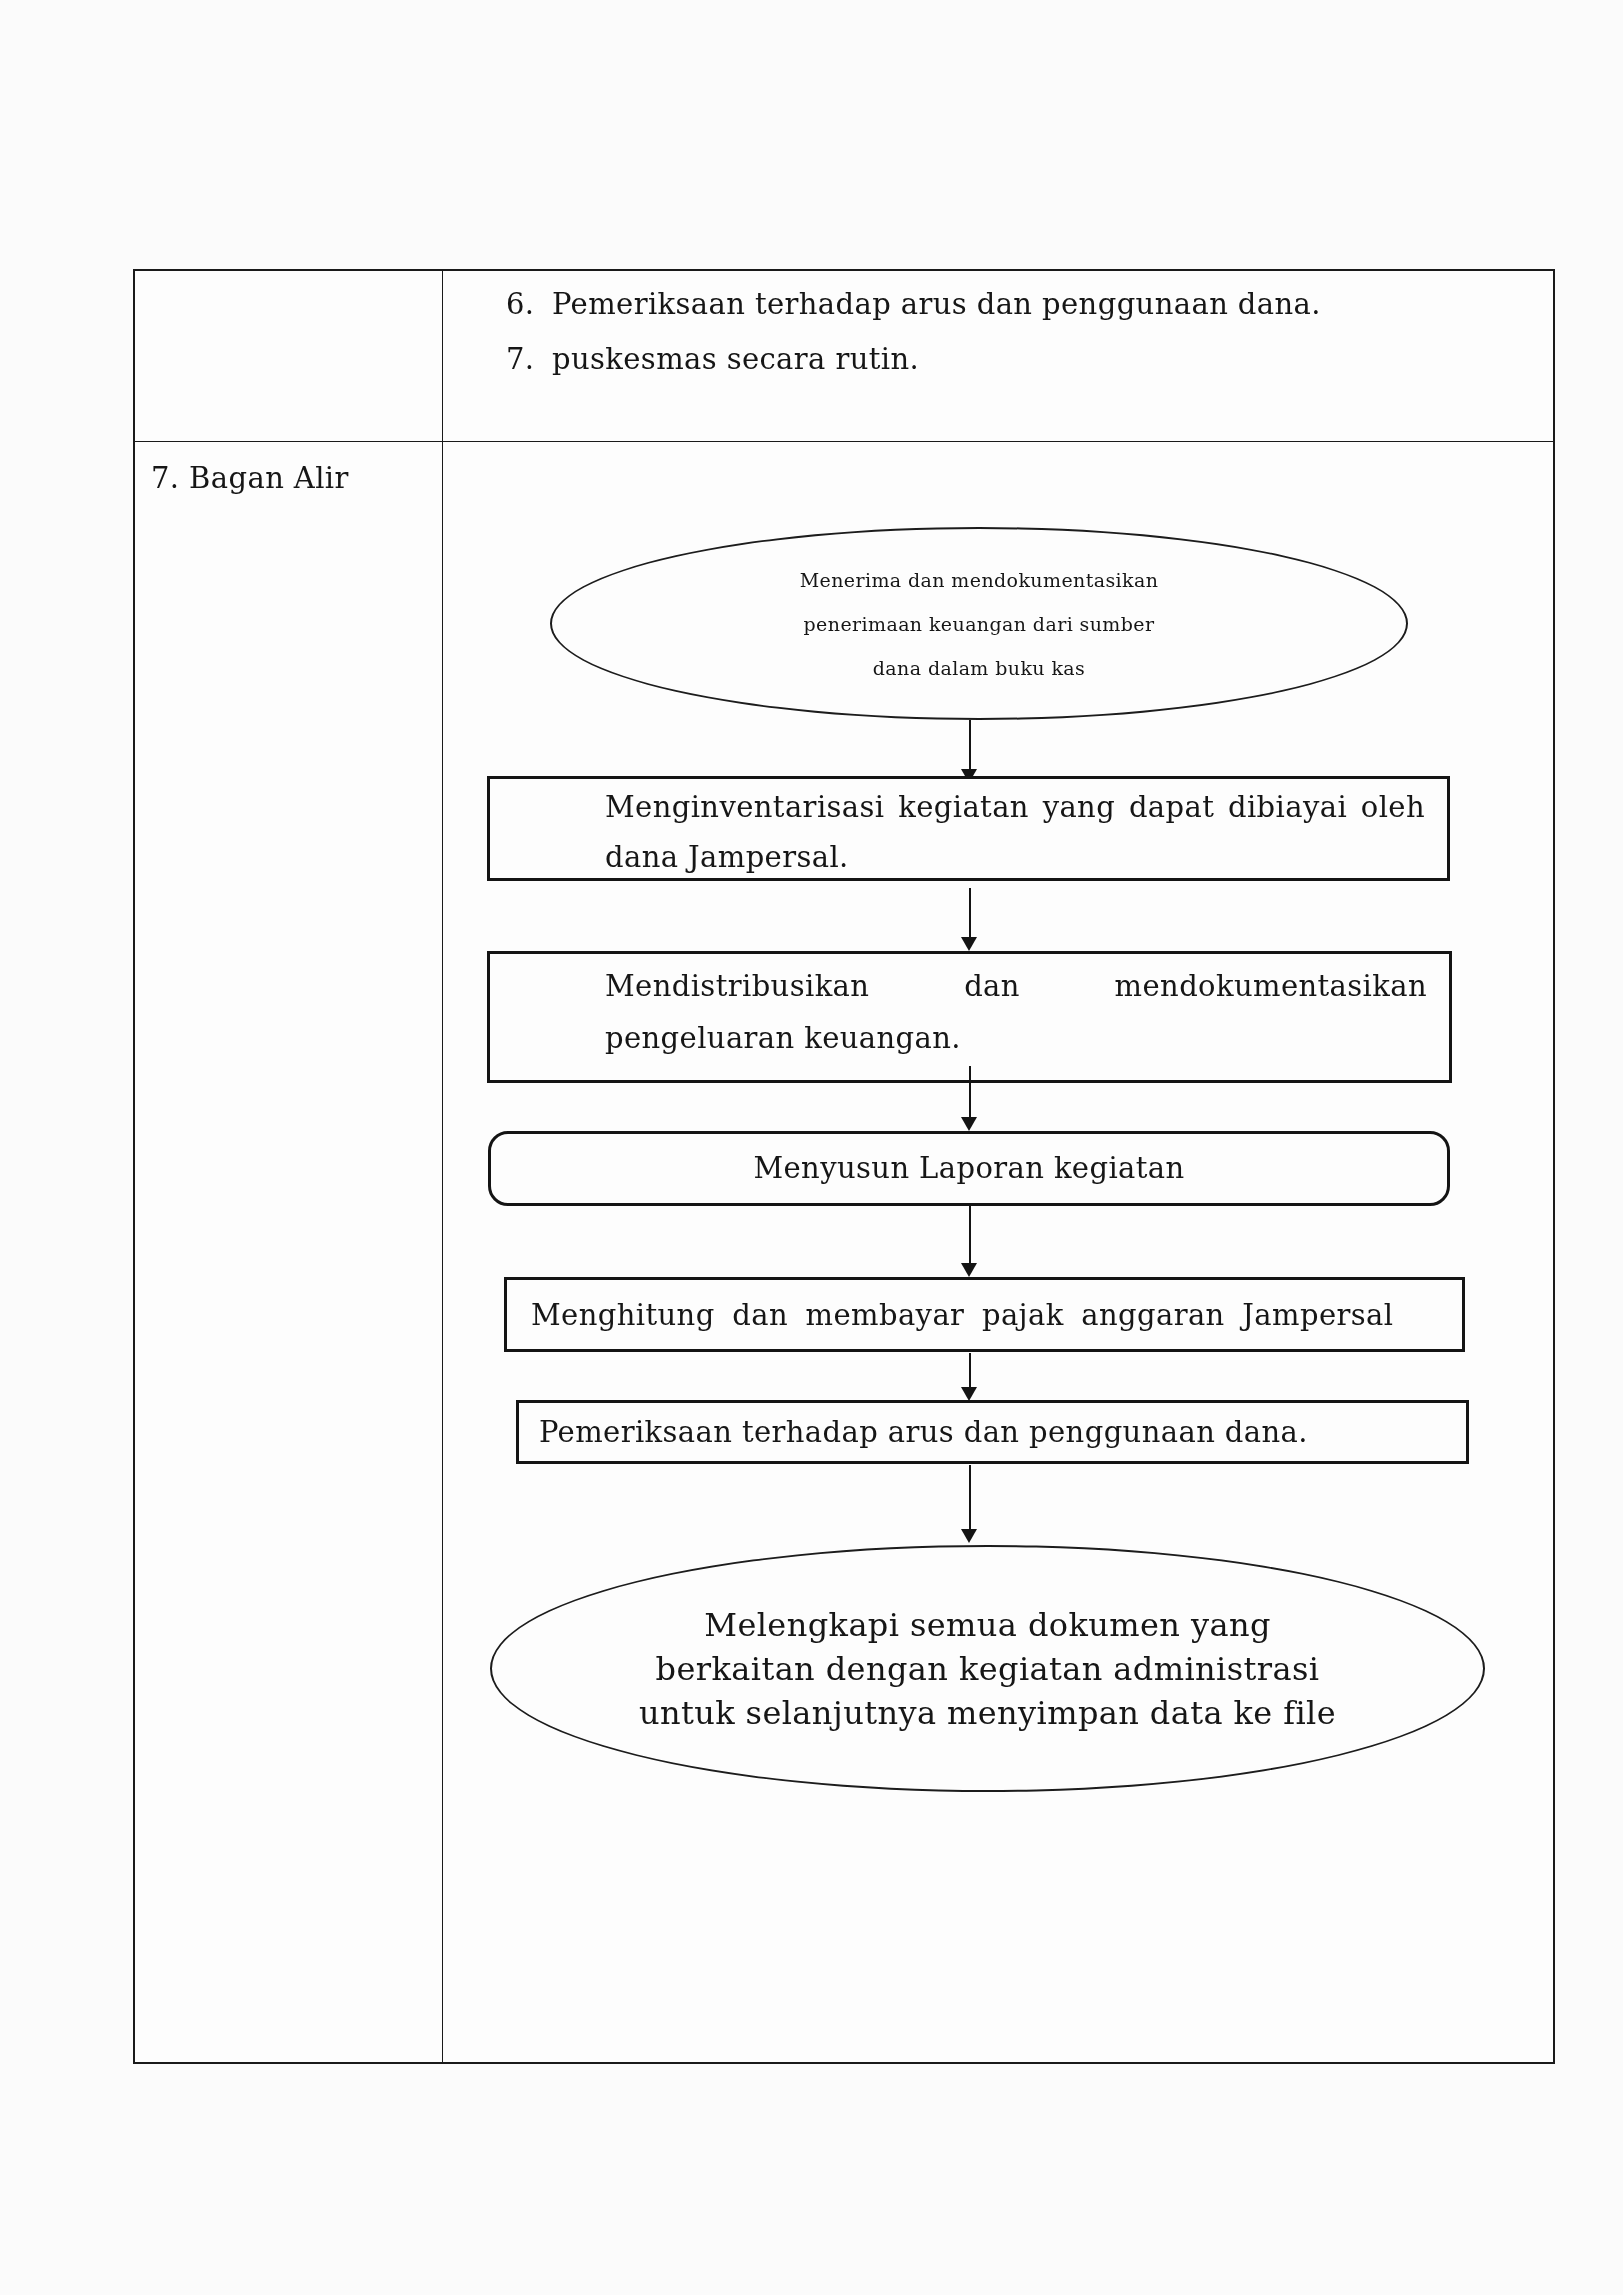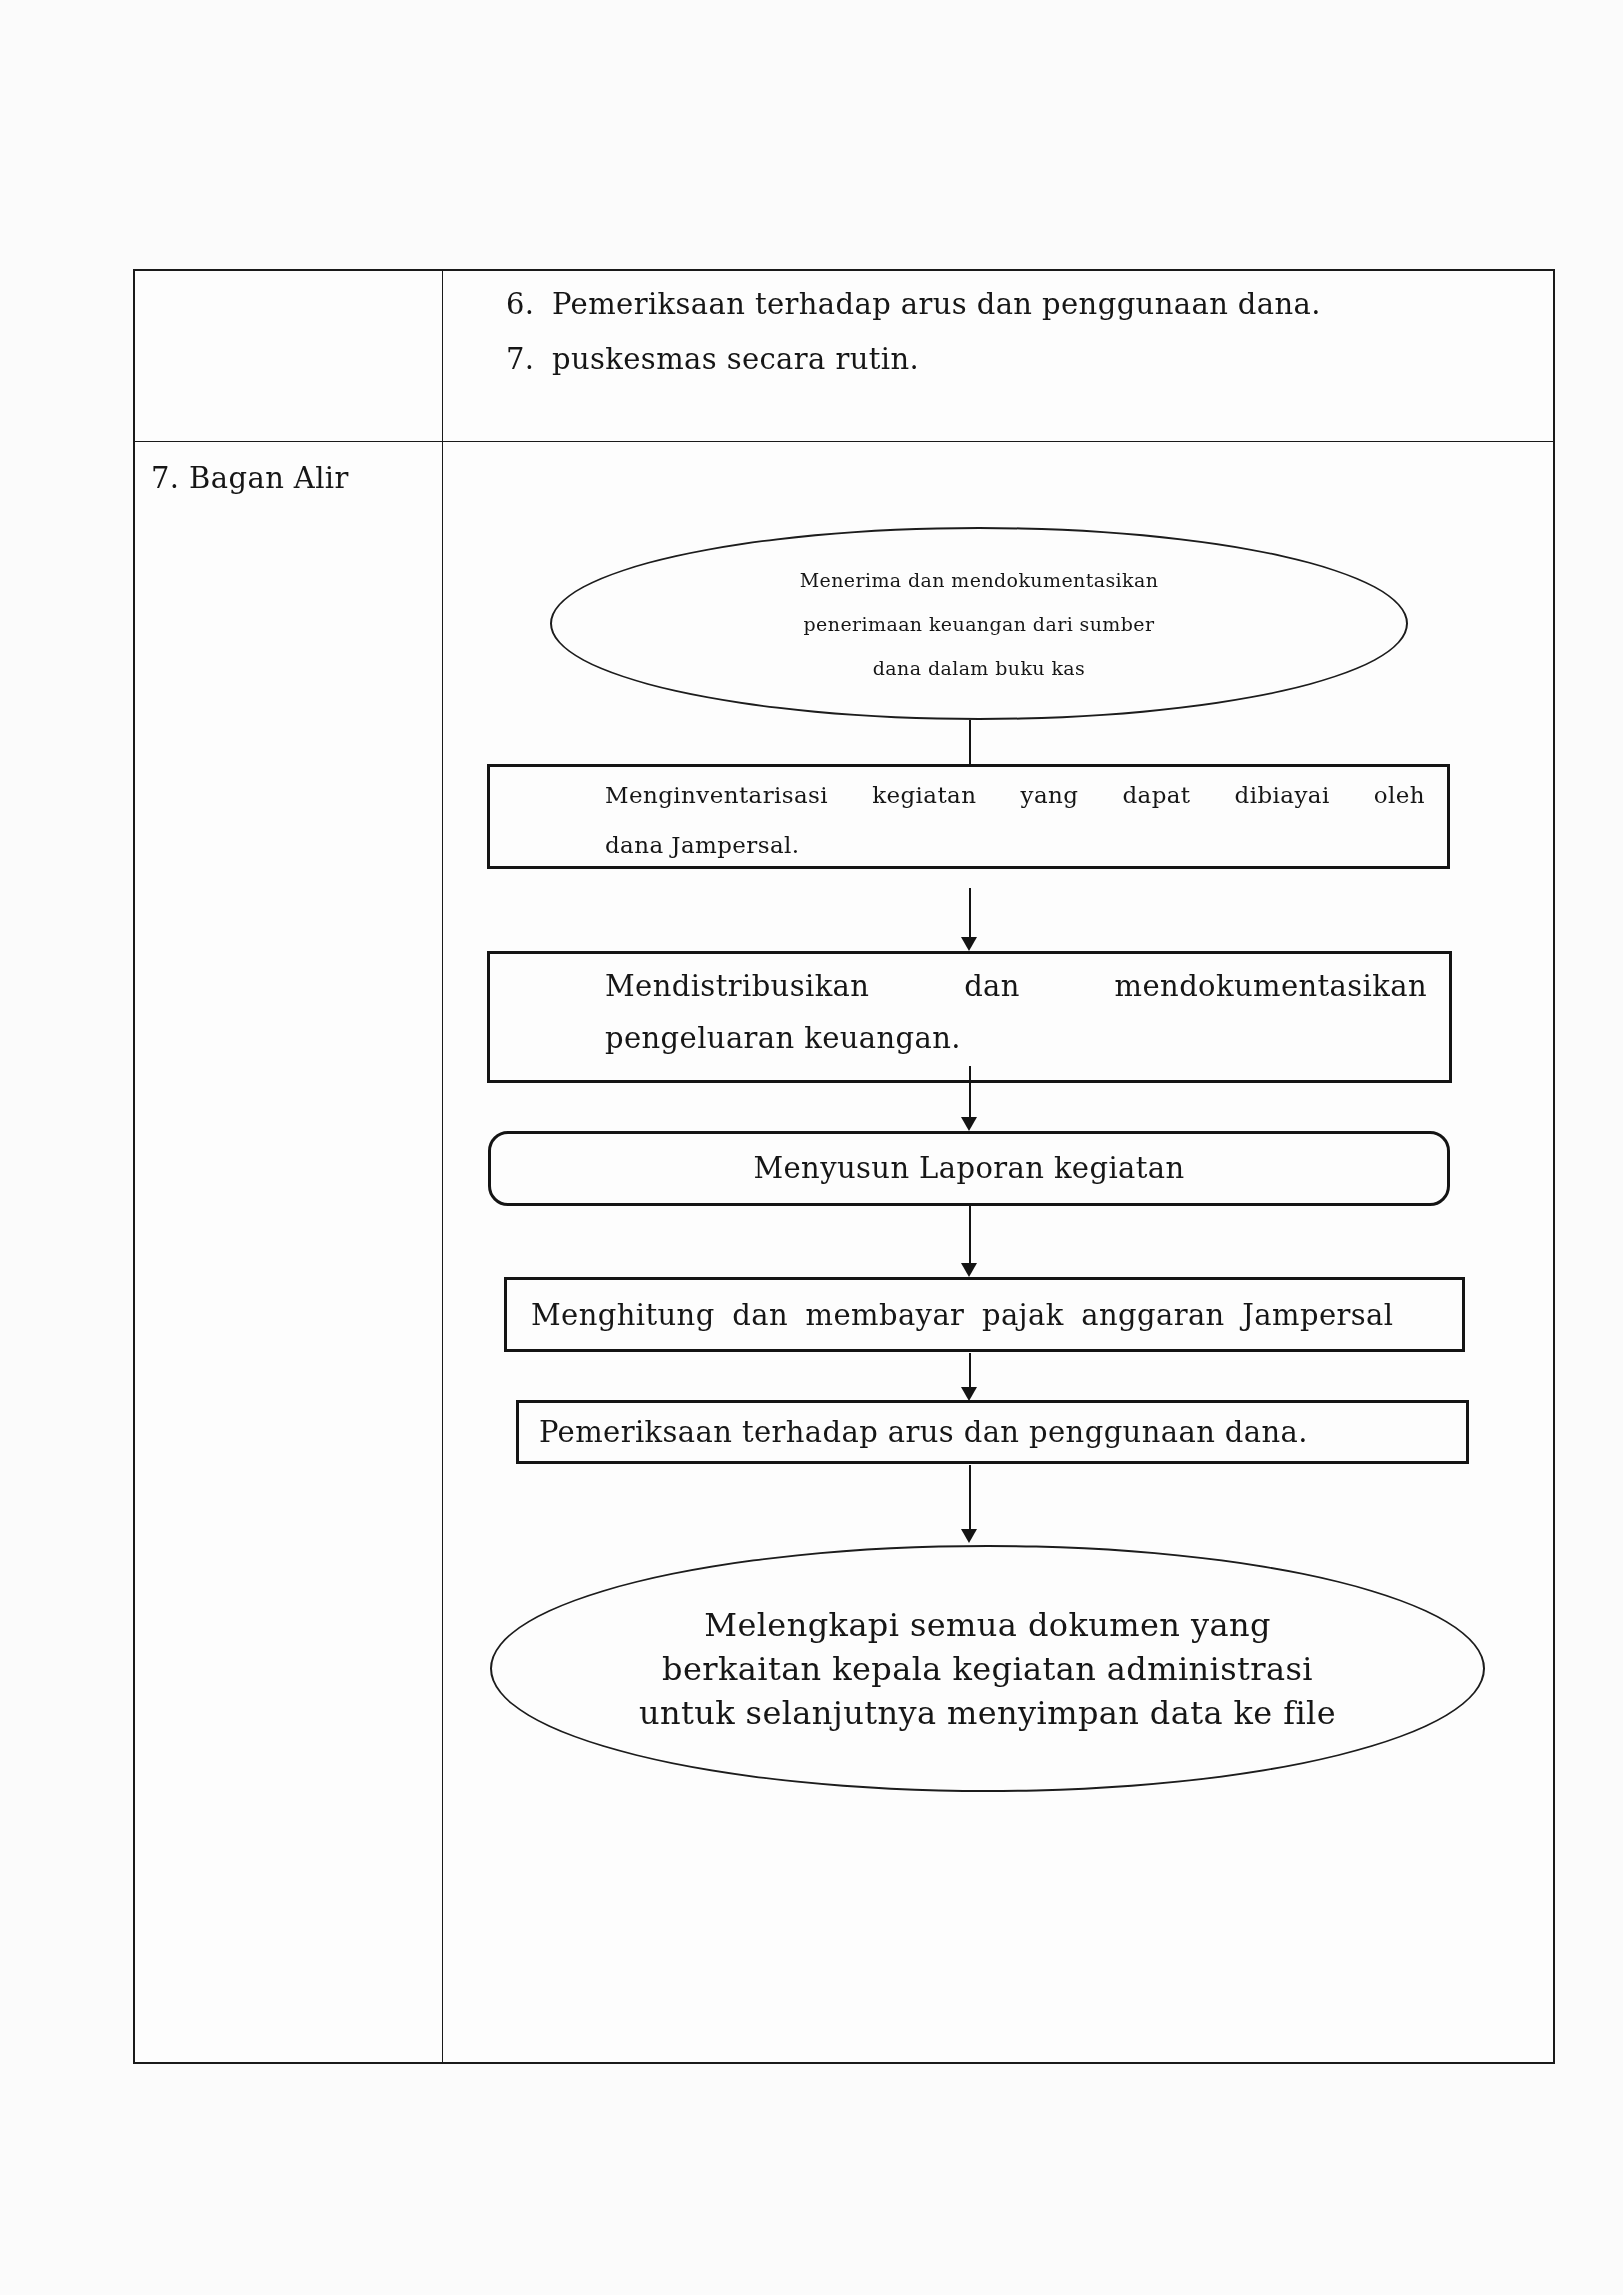--- a/index.html
+++ b/index.html
@@ -46,21 +46,21 @@
     text-align: center;
   }
   .fc-rect {
     position: absolute;
     border: 3.2px solid #141414;
     background: #fdfdfd;
   }
   .e-start { left: 107px; top: 85px; width: 858px; height: 193px; font-size: 19px; line-height: 44px; letter-spacing: 0.4px; }
   .e-end   { left: 47px;  top: 1103px; width: 995px; height: 247px; font-size: 32px; line-height: 44px; letter-spacing: 0.4px; }
 
-  .r-step1 { left: 44px; top: 322px; width: 963px; height: 105px; padding: 3.2px 22px 0 115px; font-size: 23px; line-height: 50px; letter-spacing: 0.4px; }
+  .r-step1 { left: 44px; top: 334px; width: 963px; height: 105px; padding: 3.2px 22px 0 115px; font-size: 29px; line-height: 50px; letter-spacing: 0.4px; }
   .r-step2 { left: 44px; top: 509px; width: 965px; height: 132px; padding: 6.3px 22px 0 115px; font-size: 29px; line-height: 52px; letter-spacing: 0.4px; }
   .r-step3 { left: 45px; top: 689px; width: 962px; height: 75px; font-size: 29px; line-height: 69px; text-align: center; letter-spacing: 0.4px; border-radius: 20px; }
   .r-step4 { left: 61px; top: 835px; width: 961px; height: 75px; padding-left: 24px; font-size: 29px; line-height: 70px; word-spacing: 8px; letter-spacing: 0.4px; }
   .r-step5 { left: 73px; top: 958px; width: 953px; height: 64px; padding-left: 20px; font-size: 29px; line-height: 59px; letter-spacing: 0.4px; }
 
   
   .v-arrow { position: absolute; width: 17.4px; left: 518px; }
   .v-arrow .stem { position: absolute; left: 8px; top: 0; width: 2.4px; height: calc(100% - 13.5px); background: #141414; }
   .v-arrow .head {
     position: absolute; bottom: 0; left: 0; width: 0; height: 0;
@@ -151,19 +151,19 @@
       <div>Pemeriksaan terhadap arus dan penggunaan dana.</div>
     </div>
 
     <div class="v-arrow a6">
       <div class="stem"></div>
       <div class="head"></div>
     </div>
 
     <div class="fc-ellipse e-end">
       <div>Melengkapi semua dokumen yang</div>
-      <div>berkaitan kepala kegiatan administrasi</div>
+      <div>berkaitan dengan kegiatan administrasi</div>
       <div>untuk selanjutnya menyimpan data ke file</div>
     </div>
 
   </div>
 </div>
 
 
 </body></html>

